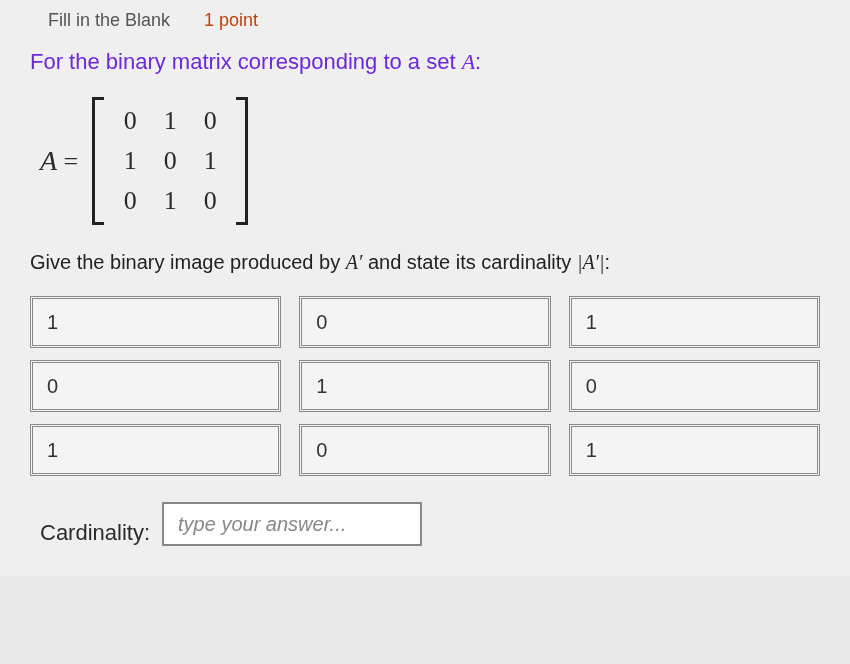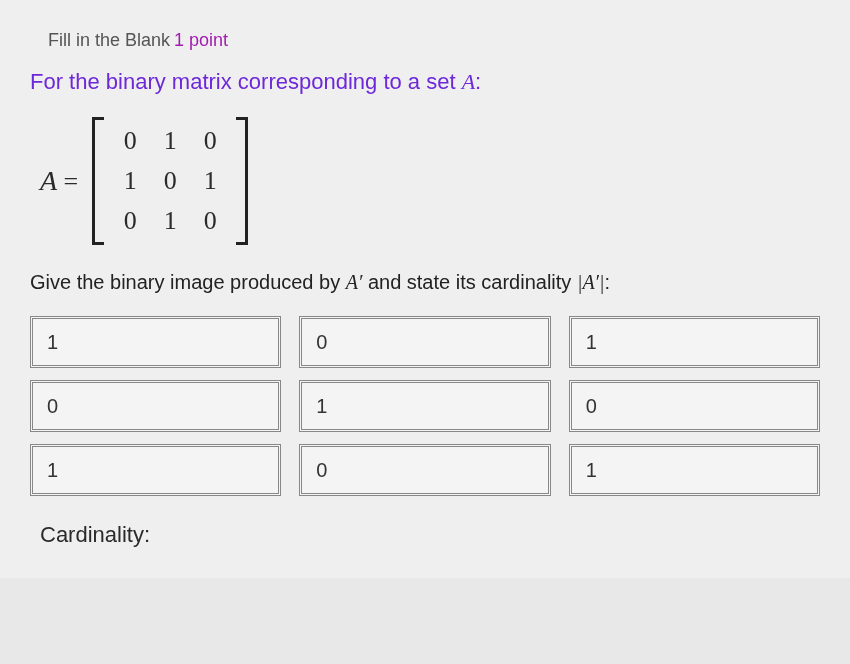--- a/index.html
+++ b/index.html
@@ -13,33 +13,32 @@
     overflow: hidden;
     color: #2a2a2a;
   }
   .page {
     padding: 10px 30px 30px 30px;
     background: #efefef;
   }
   .header {
     display: flex;
     align-items: center;
-    gap: 4px;
+    gap: 34px;
     margin-bottom: 18px;
     margin-left: 18px;
-    margin-top: 20px;
   }
   .qtype {
     font-size: 18px;
     color: #555;
     font-weight: 500;
   }
   .points {
     font-size: 18px;
-    color: #a21caf;
+    color: #c2410c;
   }
   .prompt {
     font-size: 22px;
     color: #6d28d9;
     margin: 12px 0 22px 0;
   }
   .matrix-wrap {
     display: flex;
     align-items: center;
     gap: 14px;
@@ -162,15 +161,16 @@
     <div class="abox">0</div>
     <div class="abox">1</div>
     <div class="abox">0</div>
     <div class="abox">1</div>
     <div class="abox">0</div>
     <div class="abox">1</div>
   </div>
 
   <div class="cardline">
     <span>Cardinality:</span>
+    <div class="cardinput">type your answer...</div>
   </div>
 
 </div>
 
 </body></html>

